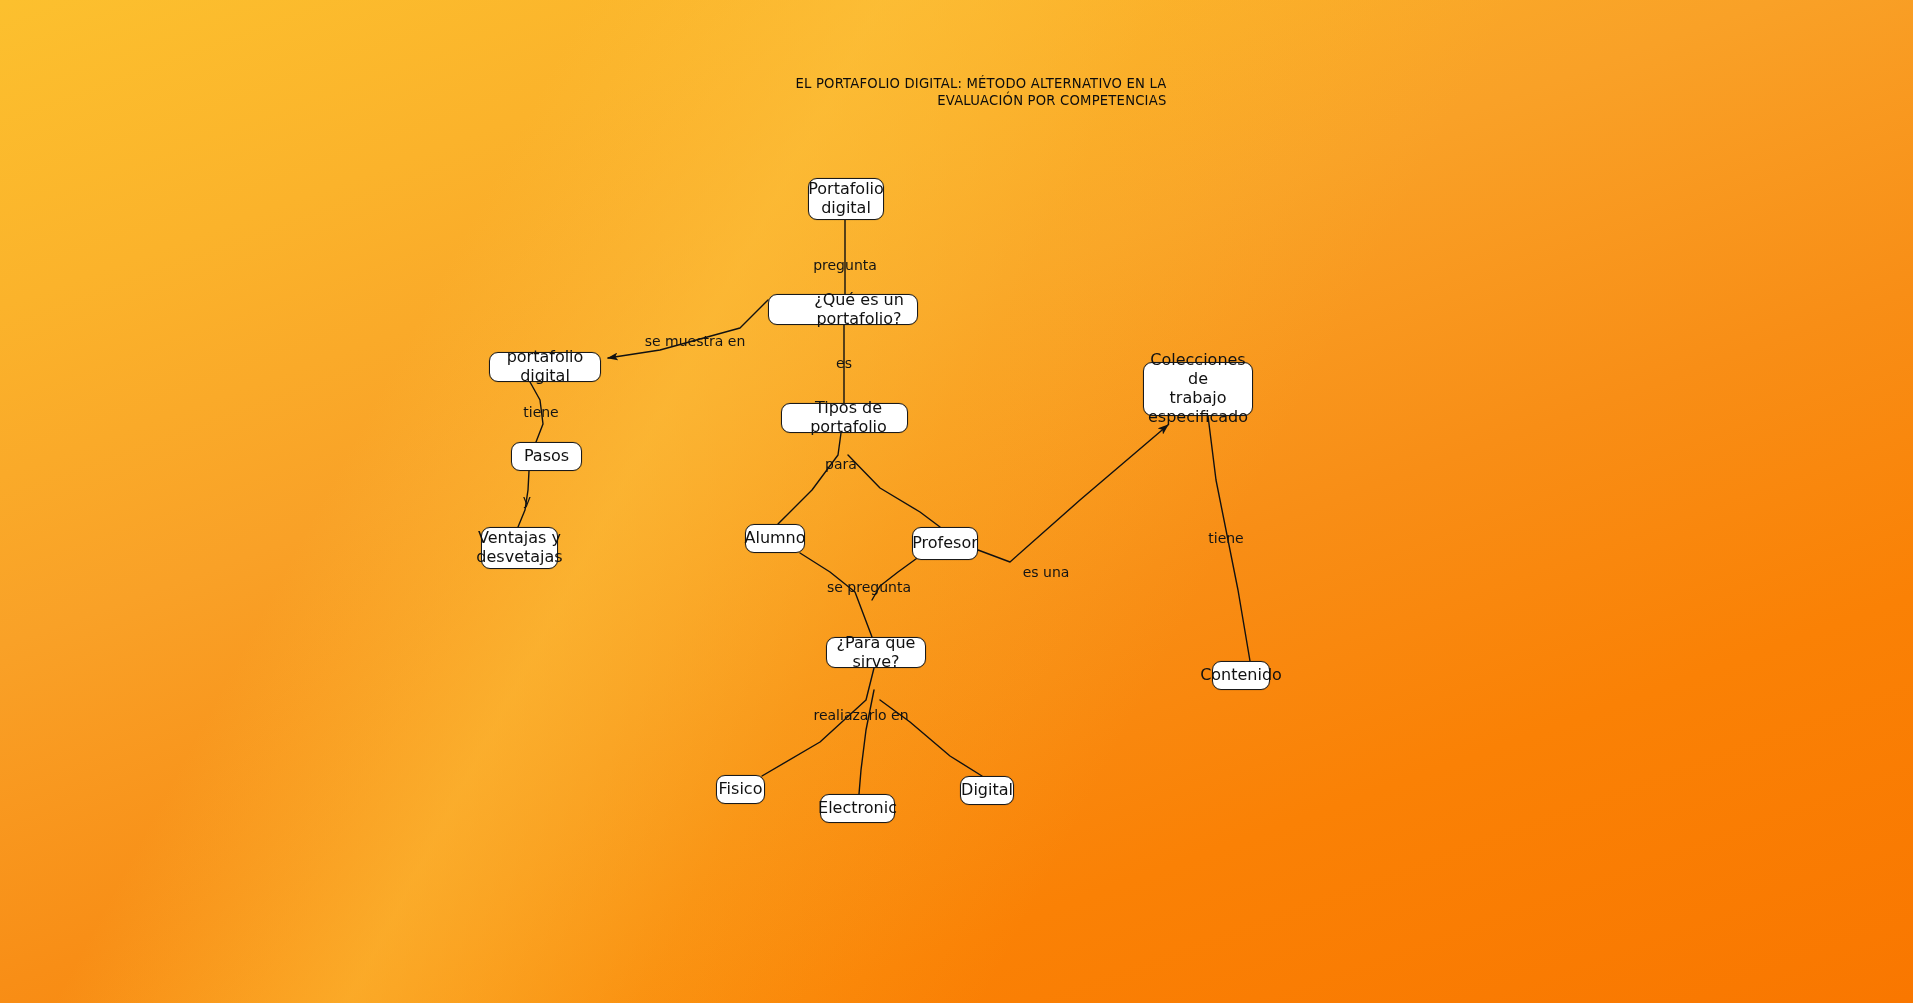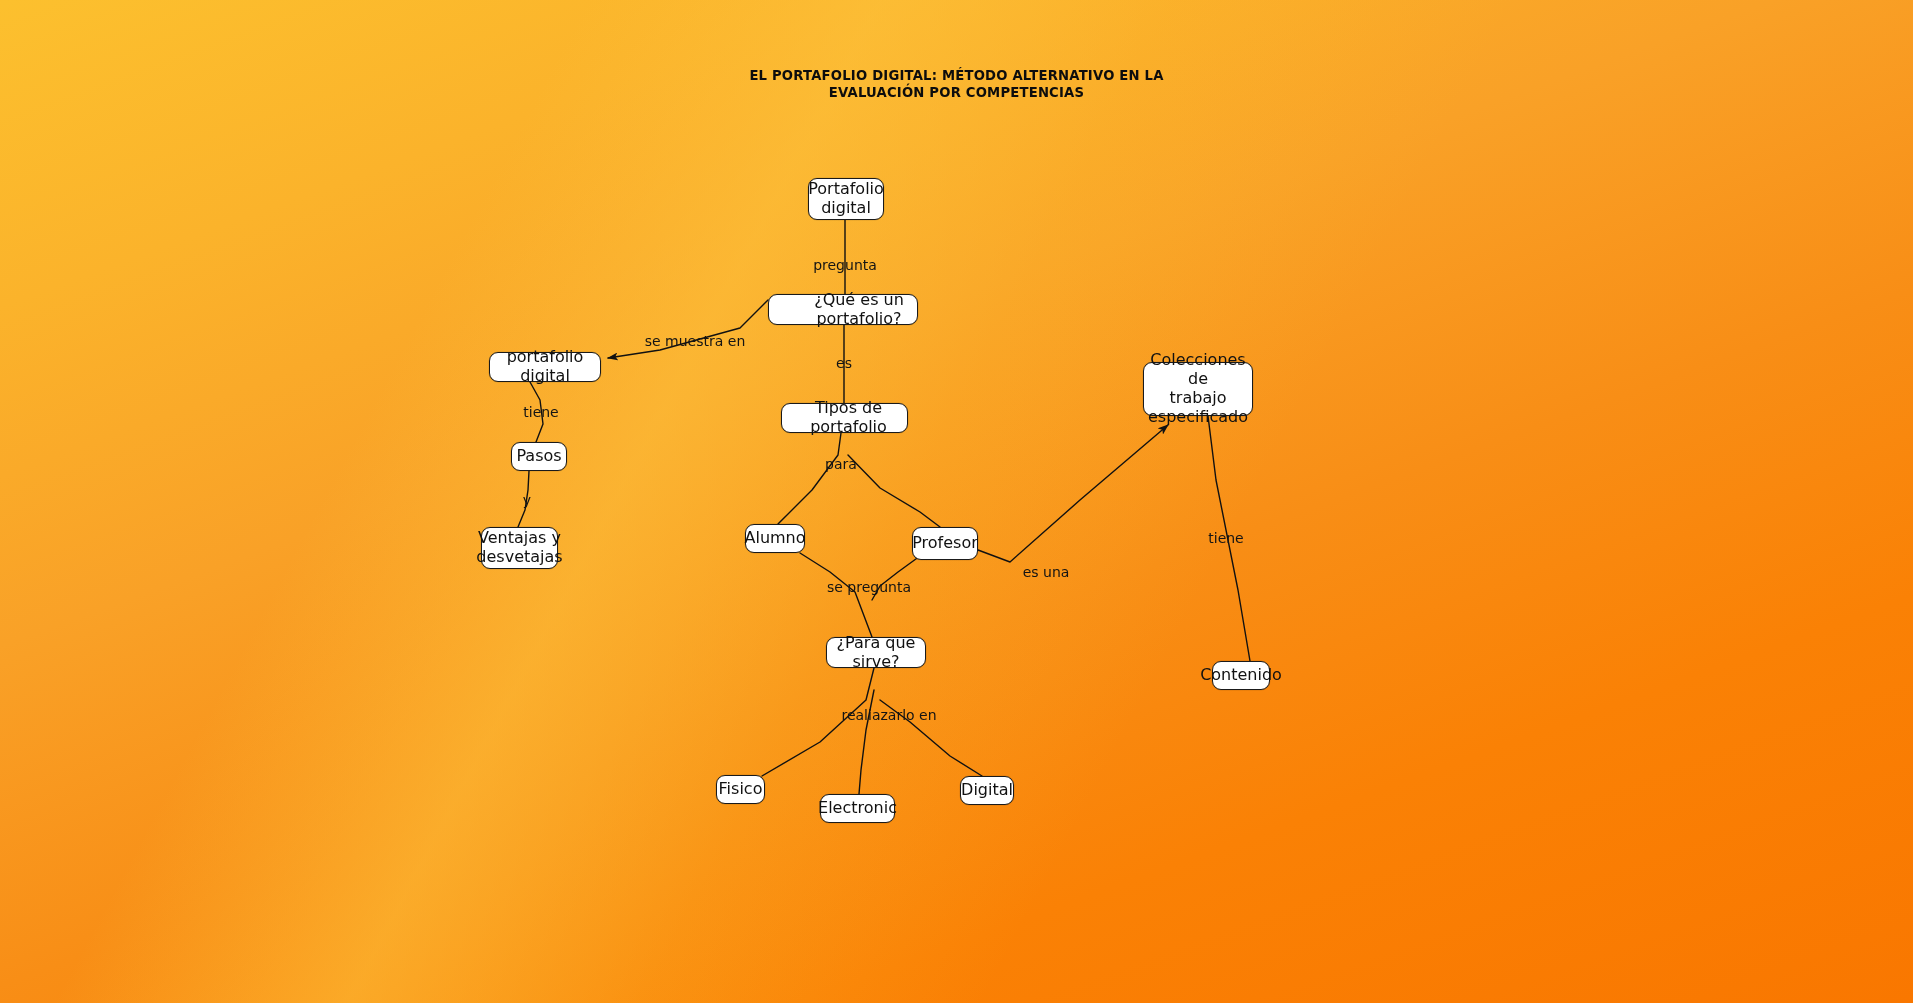--- a/index.html
+++ b/index.html
@@ -62,24 +62,24 @@
     font-size: 14px;
     line-height: 1.15;
     white-space: nowrap;
     text-align: left;
     transform: translate(-50%, -50%);
   }
   #map-title {
     position: absolute;
     left: 50%;
     transform: translateX(-50%);
-    top: 68px;
+    top: 76px;
     width: 420px;
-    text-align: center;
-    font-weight: bold;
+    text-align: right;
+    font-weight: normal;
     font-size: 13.2px;
     line-height: 1.28;
     letter-spacing: 0.2px;
     color: #0d0d0d;
   }
 </style>
 </head>
 <body>
 
 <div id="canvas">
@@ -112,37 +112,37 @@
 
   <div id="node-layer">
       <div class="node" style="left: 808px; top: 178px; width: 76px; height: 42px;">Portafolio
 digital</div>
       <div class="node" style="left: 768px; top: 294px; width: 150px; height: 31px; padding-left: 40px;">¿Qué es un portafolio?</div>
       <div class="node" style="left: 489px; top: 352px; width: 112px; height: 30px;">portafolio digital</div>
       <div class="node" style="left: 1143px; top: 362px; width: 110px; height: 54px;">Colecciones de
 trabajo
 especificado</div>
       <div class="node" style="left: 781px; top: 403px; width: 127px; height: 30px; padding-left: 16px;">Tipos de portafolio</div>
-      <div class="node" style="left: 511px; top: 442px; width: 56px; height: 29px;">Pasos</div>
+      <div class="node" style="left: 511px; top: 442px; width: 71px; height: 29px;">Pasos</div>
       <div class="node" style="left: 745px; top: 524px; width: 60px; height: 29px;">Alumno</div>
       <div class="node" style="left: 912px; top: 527px; width: 66px; height: 33px;">Profesor</div>
       <div class="node" style="left: 481px; top: 527px; width: 77px; height: 42px;">Ventajas y
 desvetajas</div>
       <div class="node" style="left: 826px; top: 637px; width: 100px; height: 31px;">¿Para que sirve?</div>
       <div class="node" style="left: 1212px; top: 661px; width: 58px; height: 29px;">Contenido</div>
       <div class="node" style="left: 716px; top: 775px; width: 49px; height: 29px;">Fisico</div>
       <div class="node" style="left: 960px; top: 776px; width: 54px; height: 29px;">Digital</div>
       <div class="node" style="left: 820px; top: 794px; width: 75px; height: 29px;">Electronic</div>
     </div>
   <div id="label-layer">
       <div class="linklabel" style="left: 845px; top: 265px;">pregunta</div>
       <div class="linklabel" style="left: 844px; top: 363px;">es</div>
       <div class="linklabel" style="left: 695px; top: 341px;">se muestra en</div>
       <div class="linklabel" style="left: 541px; top: 412px;">tiene</div>
       <div class="linklabel" style="left: 527px; top: 500px;">y</div>
       <div class="linklabel" style="left: 841px; top: 464px;">para</div>
       <div class="linklabel" style="left: 869px; top: 587px;">se pregunta</div>
       <div class="linklabel" style="left: 1046px; top: 572px;">es una</div>
       <div class="linklabel" style="left: 1226px; top: 538px;">tiene</div>
-      <div class="linklabel" style="left: 861px; top: 715px; margin-left: 28px;">realiazarlo en</div>
+      <div class="linklabel" style="left: 861px; top: 715px;">realiazarlo en</div>
     </div>
 
 </div>
 
 </body></html>

